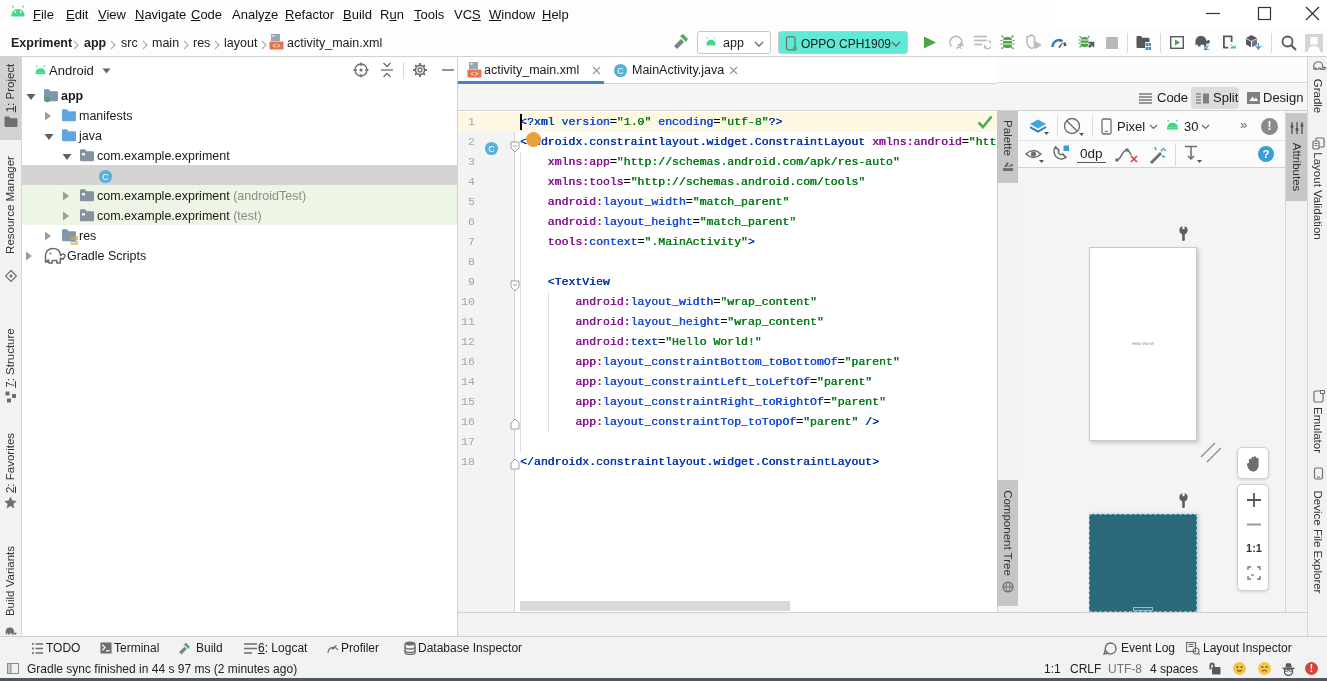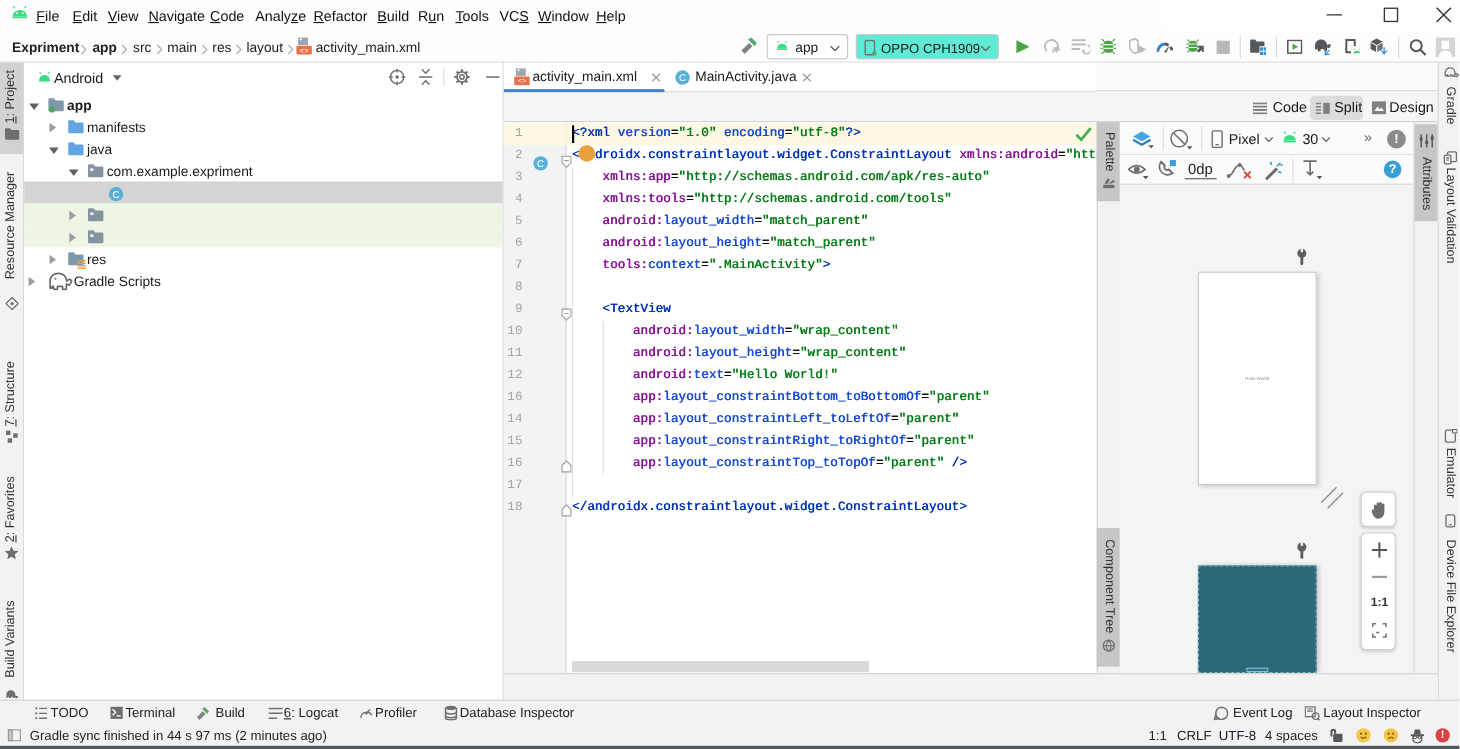--- a/index.html
+++ b/index.html
@@ -287,20 +287,26 @@
       <span class="abs" style="left:39px">app</span>
     </div>
   <div class="trow" style="top:49px">
       <span class="abs" style="left:57px">manifests</span>
     </div>
   <div class="trow" style="top:69px">
       <span class="abs" style="left:57px">java</span>
     </div>
   <div class="trow" style="top:89px">
       <span class="abs" style="left:75px">com.example.expriment</span>
+    </div>
+  <div class="trow" style="top:129px">
+      <span class="abs" style="left:75px">com.example.expriment <span style="color:#8c8c8c">(androidTest)</span></span>
+    </div>
+  <div class="trow" style="top:149px">
+      <span class="abs" style="left:75px">com.example.expriment <span style="color:#8c8c8c">(test)</span></span>
     </div>
   <div class="trow" style="top:169px">
       <span class="abs" style="left:57px">res</span>
     </div>
   <div class="trow" style="top:189px">
       <span class="abs" style="left:45px">Gradle Scripts</span>
     </div>
 
   <svg class="icon" style="left:4px;top:36px" width="10" height="8">
       <path d="M0.5 1 L9.5 1 L5 7 z" fill="#5c6164"></path>
@@ -691,21 +697,21 @@
   <div class="bitem" style="left:1203px">Layout Inspector</div>
 </div>
 <div id="statusbar" class="abs">
   <svg class="icon" style="left:7px;top:4px" width="12" height="11" viewBox="0 0 12 11">
     <rect x="0.5" y="0.5" width="11" height="10" fill="none" stroke="#8a8a8a" stroke-width="1"></rect>
     <rect x="0.5" y="0.5" width="3.5" height="10" fill="#c9c9c9" stroke="#8a8a8a" stroke-width="1"></rect>
   </svg>
   <div class="bitem" style="left:27px;top:3px">Gradle sync finished in 44 s 97 ms (2 minutes ago)</div>
   <div class="bitem" style="left:1044px;top:3px">1:1</div>
   <div class="bitem" style="left:1070px;top:3px">CRLF</div>
-  <div class="bitem" style="left:1108px;top:3px;color:#0f172a">UTF-8</div>
+  <div class="bitem" style="left:1108px;top:3px;color:#737373">UTF-8</div>
   <div class="bitem" style="left:1150px;top:3px">4 spaces</div>
   <svg class="icon" style="left:1208px;top:2px" width="13" height="14" viewBox="0 0 13 14">
     <rect x="4" y="6" width="8.5" height="7.5" rx="1" fill="#55585c"></rect>
     <path d="M1.5 8.5 V4.2 a2.6 2.6 0 0 1 5.2 0 V6 H4.9 V4.2 a0.8 0.8 0 0 0 -1.6 0 V8.5 z" fill="#55585c"></path>
   </svg>
   <div class="abs" style="left:1233px;top:3px;width:13px;height:13px;border-radius:50%;background:#f7c44a">
     <svg class="icon" style="left:0;top:0" width="13" height="13" viewBox="0 0 13 13">
       <circle cx="4.4" cy="5" r="1" fill="#7a5a10"></circle>
         <circle cx="8.6" cy="5" r="1" fill="#7a5a10"></circle>
       <path d="M4 8 Q6.5 10.2 9 8" fill="none" stroke="#7a5a10" stroke-width="1.1"></path>

